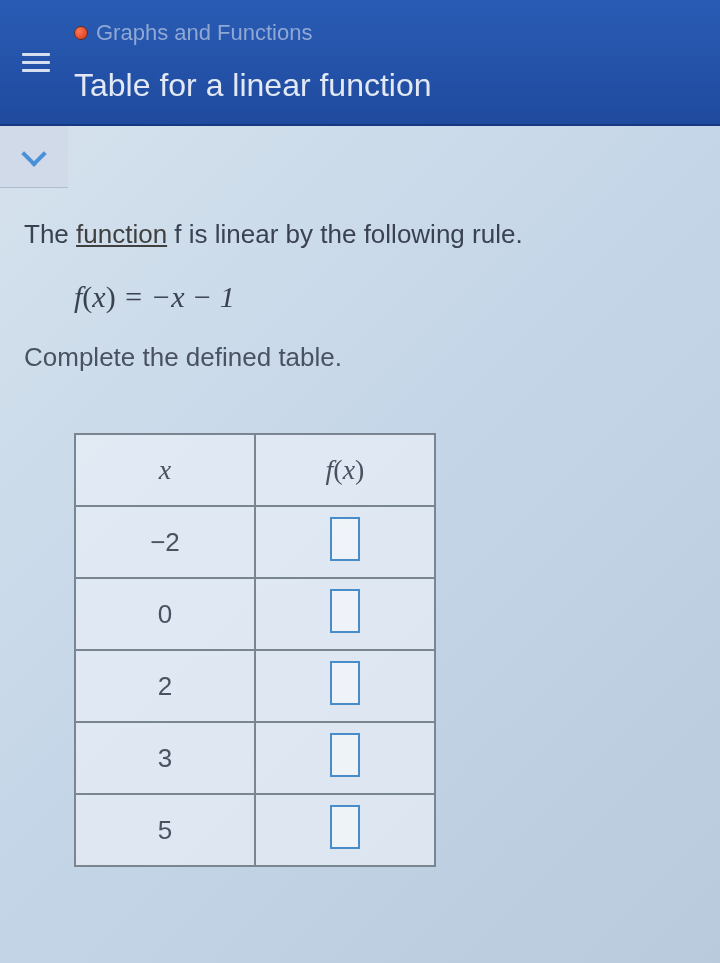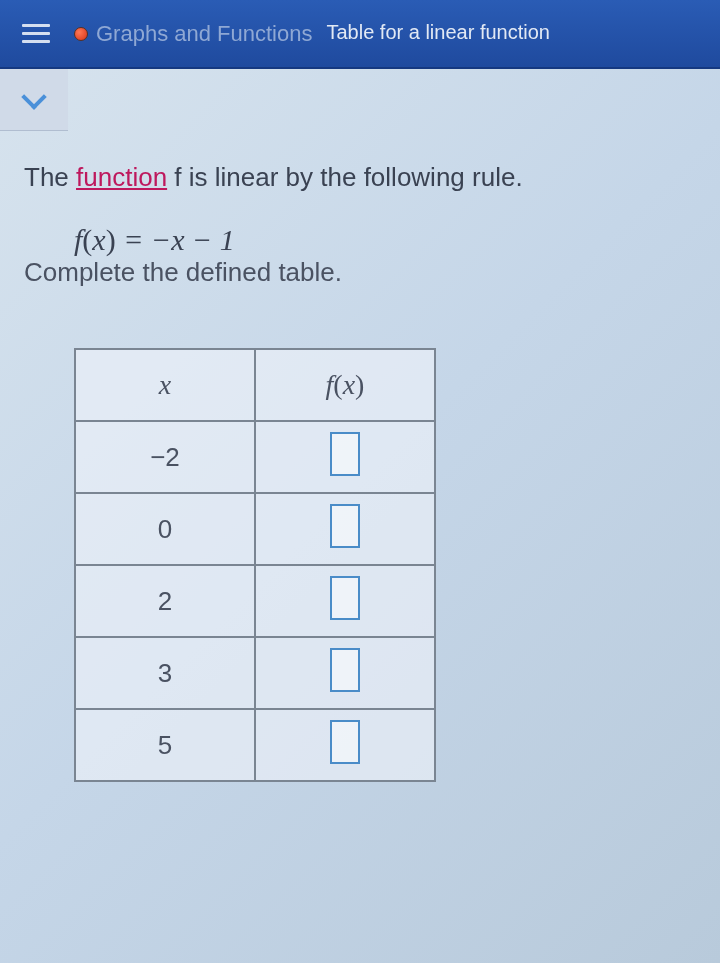--- a/index.html
+++ b/index.html
@@ -32,41 +32,41 @@
     }
     .menu-icon span {
       display: block;
       width: 28px;
       height: 3px;
       background: #d5dff0;
       border-radius: 1px;
     }
     .header-text {
       display: flex;
-      flex-direction: row;
-      gap: 14px;
+      flex-direction: column;
+      gap: 21px;
     }
     .header-category {
       display: flex;
       align-items: center;
       gap: 8px;
       color: #8fa8d4;
       font-size: 22px;
       font-weight: 400;
     }
     .status-dot {
       width: 14px;
       height: 14px;
       border-radius: 50%;
       background: radial-gradient(circle at 35% 35%, #ff7755, #d63318);
       border: 1px solid #5a3020;
     }
     .header-title {
       color: #e2e9f4;
-      font-size: 20px;
+      font-size: 32px;
       font-weight: 400;
     }
     .nav-tab {
       background: #d0dae8;
       width: 68px;
       height: 62px;
       display: flex;
       align-items: center;
       justify-content: center;
       cursor: pointer;
@@ -91,28 +91,29 @@
     .content {
       padding: 28px 24px;
     }
     .intro-text {
       font-size: 26px;
       color: #3a4252;
       line-height: 1.4;
       margin-bottom: 28px;
     }
     .function-link {
-      color: #be185d;
+      color: #404040;
       text-decoration: underline;
       margin-top: 23px;
     }
     .formula {
       font-size: 30px;
       color: #3a4252;
       margin-left: 50px;
+      margin-bottom: 28px;
       font-family: 'Times New Roman', serif;
       font-style: italic;
     }
     .formula .paren {
       font-style: normal;
     }
     .instruction {
       font-size: 26px;
       color: #4a5262;
       margin-bottom: 60px;

